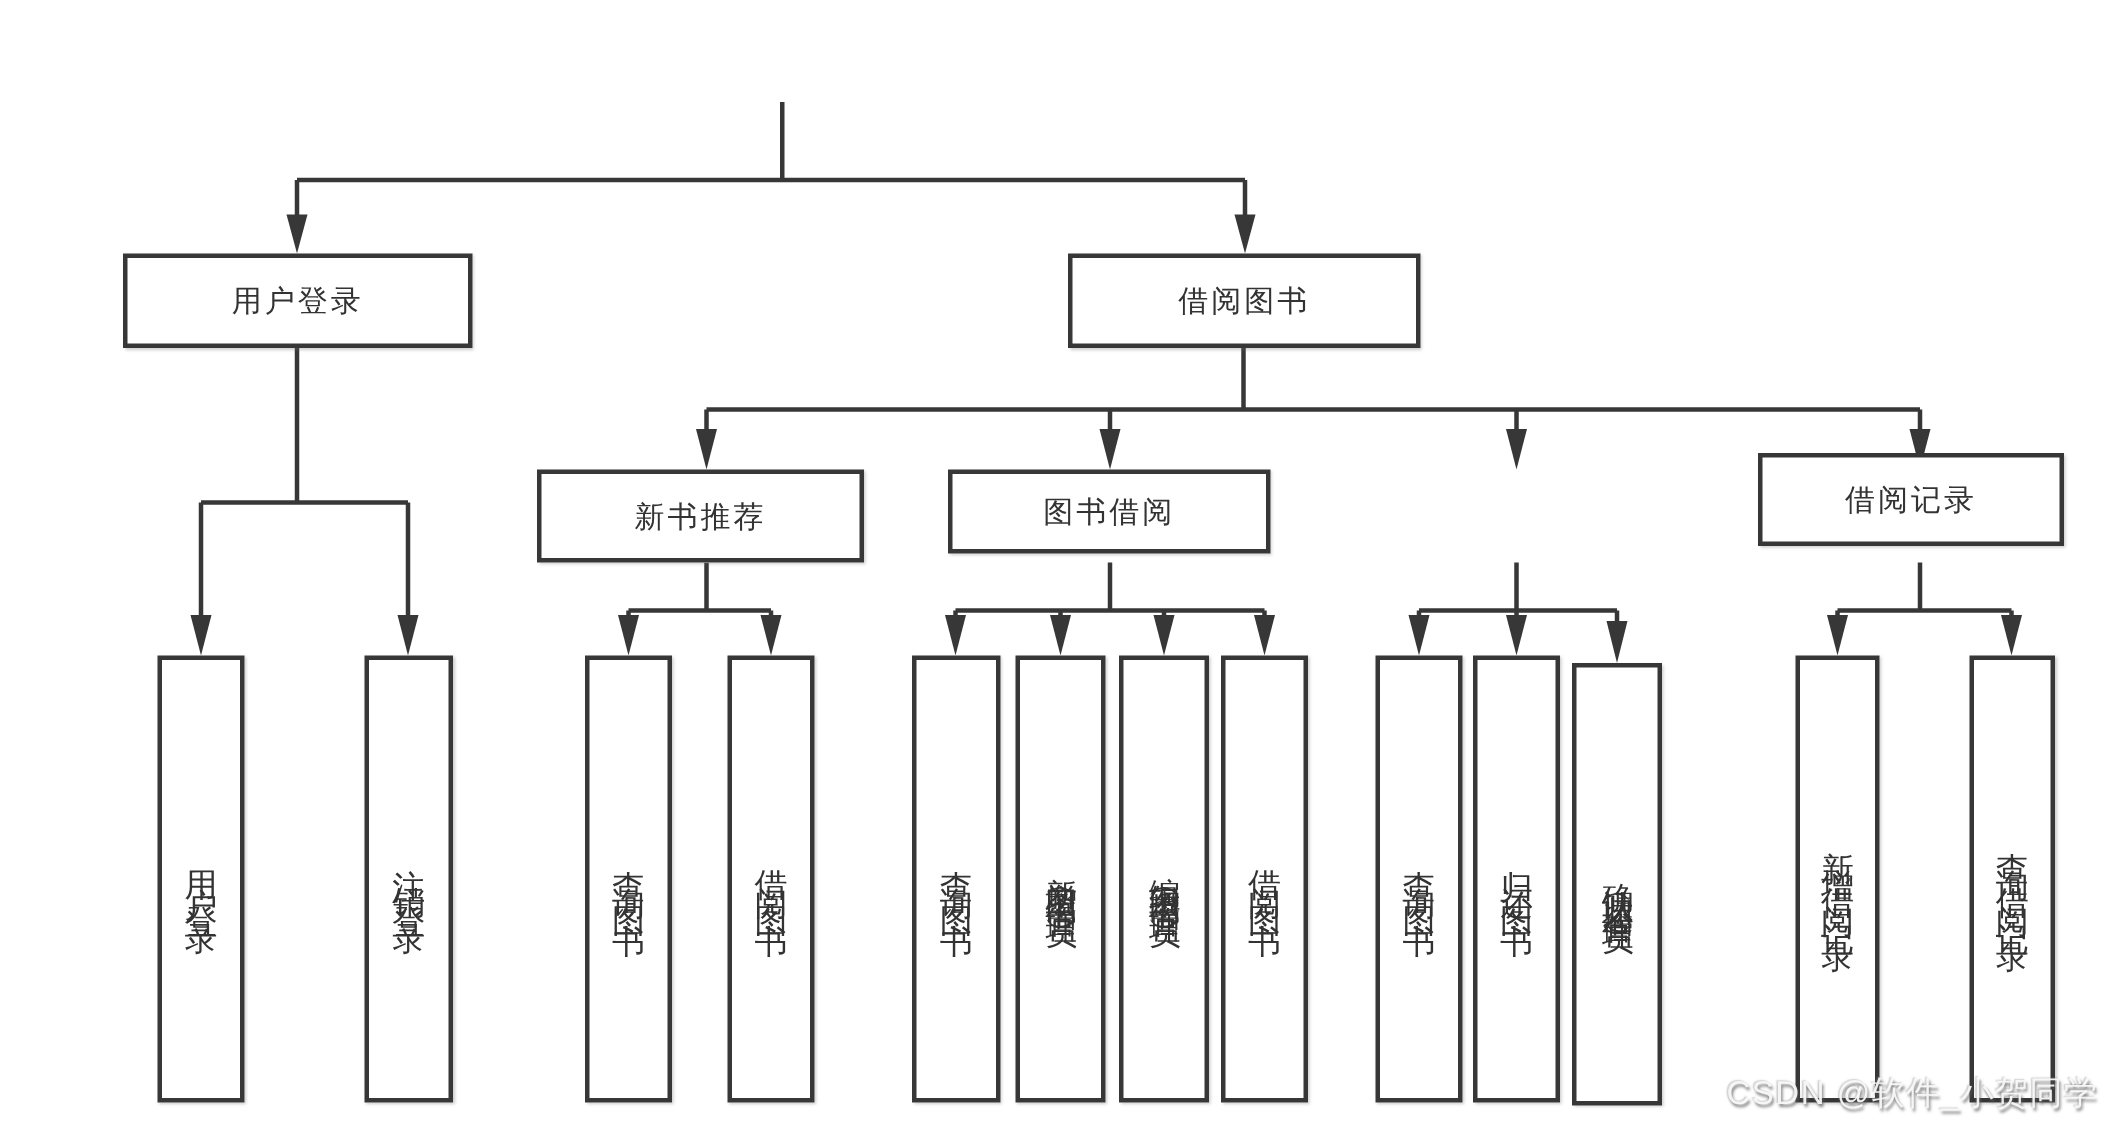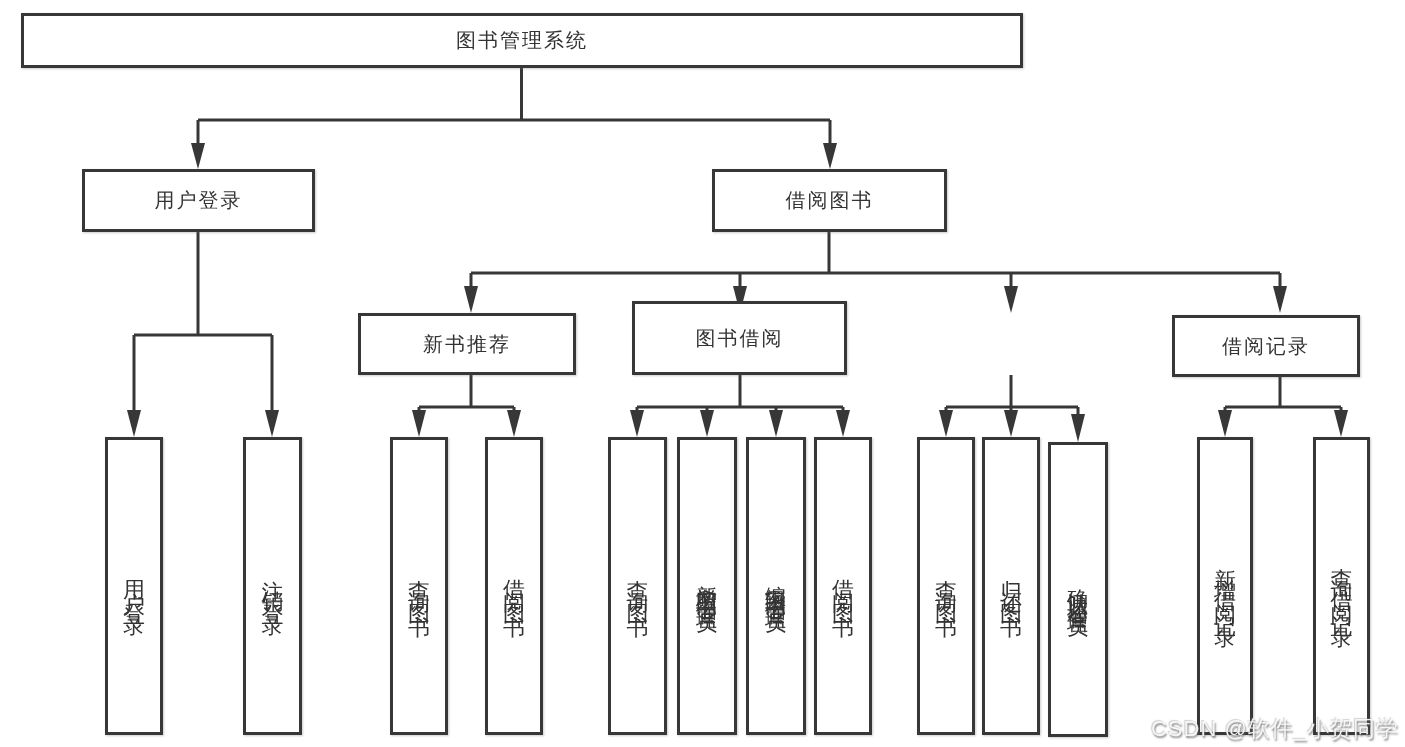--- a/index.html
+++ b/index.html
@@ -135,38 +135,35 @@
     <g>
       <line x1="1280" y1="375" x2="1280" y2="407"></line>
       <line x1="1225" y1="407" x2="1341" y2="407"></line>
       <line x1="1225" y1="407" x2="1225" y2="413"></line>
       <polygon points="1218,410 1232,410 1225,437" stroke="none"></polygon>
       <line x1="1341" y1="407" x2="1341" y2="413"></line>
       <polygon points="1334,410 1348,410 1341,437" stroke="none"></polygon>
     </g>
   </svg>
 
-  <div class="node h" style="left:21px; top:13px; width:1002px; height:55px">
-    <span>图书管理系统</span>
-  </div>
 
   <div class="node h" style="left:82px; top:169px; width:233px; height:63px">
     <span>用户登录</span>
   </div>
   <div class="node h" style="left:712px; top:169px; width:235px; height:63px">
     <span>借阅图书</span>
   </div>
 
   <div class="node h" style="left:358px; top:313px; width:218px; height:62px">
     <span>新书推荐</span>
   </div>
-  <div class="node h" style="left:632px; top:301px; width:215px; height:74px">
+  <div class="node h" style="left:632px; top:313px; width:215px; height:56px">
     <span>图书借阅</span>
   </div>
-  <div class="node h" style="left:1172px; top:315px; width:188px; height:62px">
+  <div class="node h" style="left:1172px; top:302px; width:204px; height:62px">
     <span>借阅记录</span>
   </div>
 
   <div class="node v" style="left:105px; top:437px; width:58px; height:298px">
     <span>用户登录</span>
   </div>
   <div class="node v" style="left:243px; top:437px; width:59px; height:298px">
     <span>注销登录</span>
   </div>
 

